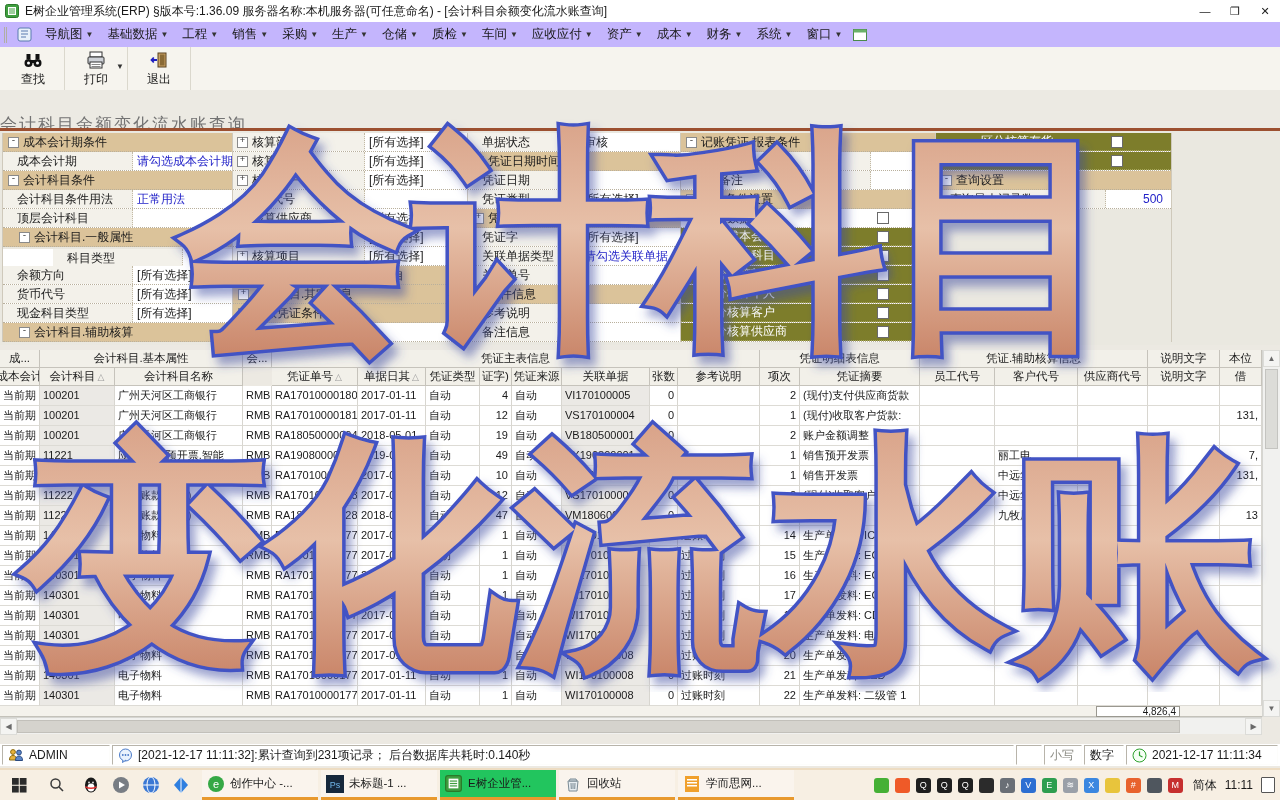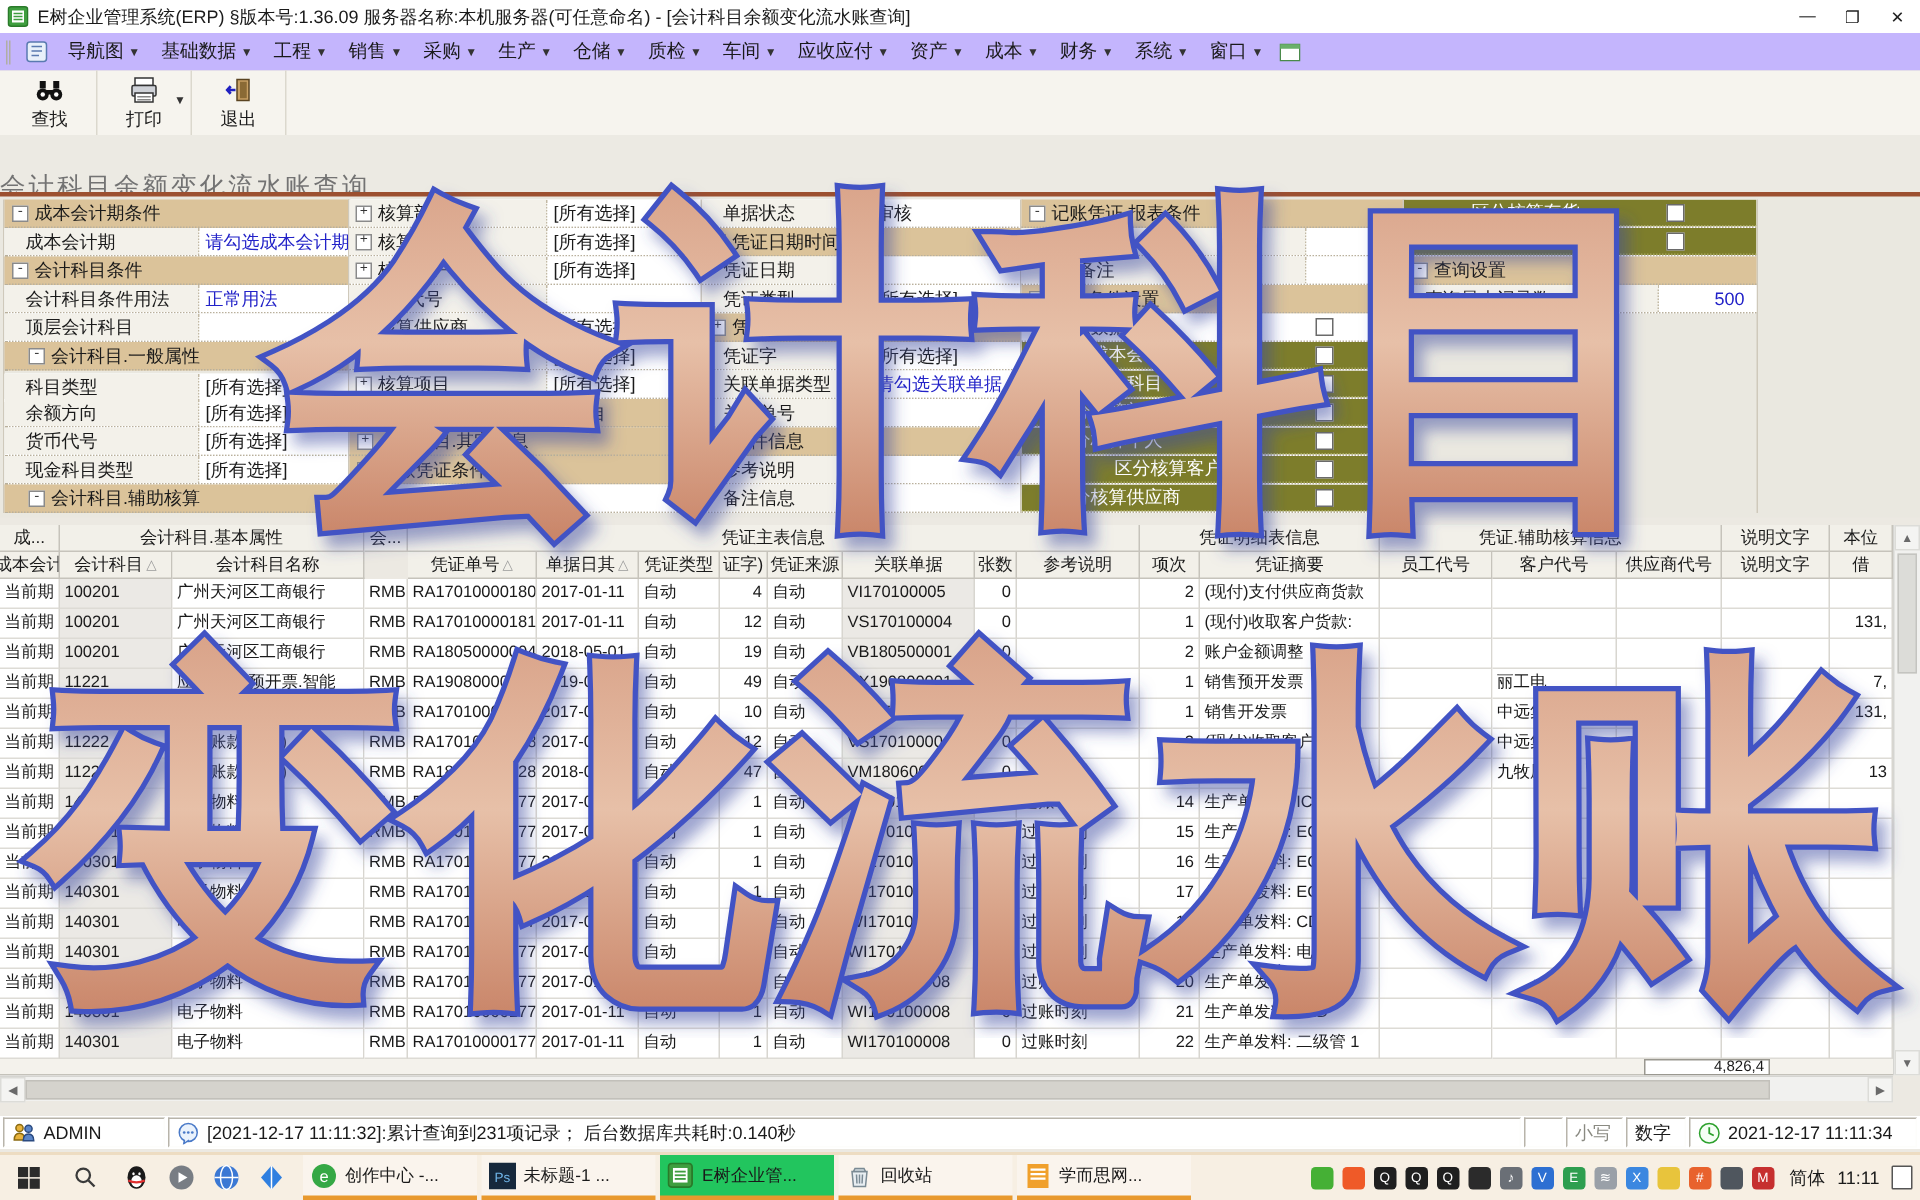--- a/index.html
+++ b/index.html
@@ -253,21 +253,21 @@
         <div class="frow" style="top: 76px;">
           <div class="flabel" style="width: 130px;">
             <span>顶层会计科目</span>
           </div>
           <div class="fvalue"></div>
         </div>
         <div class="frow group ind" style="top: 95px;">
           <span class="exp">-</span>
           <span>会计科目.一般属性</span>
         </div>
-        <div class="frow" style="top: 116px;">
+        <div class="frow" style="top: 116px; flex-direction: column;">
           <div class="flabel" style="width: 130px;">
             <span>科目类型</span>
           </div>
           <div class="fvalue">[所有选择]</div>
         </div>
         <div class="frow" style="top: 133px;">
           <div class="flabel" style="width: 130px;">
             <span>余额方向</span>
           </div>
           <div class="fvalue">[所有选择]</div>
@@ -462,21 +462,21 @@
           </div>
           <span class="cbx" style="left: 196px;"></span>
         </div>
         <div class="frow" style="top: 152px;">
           <div class="olive-strip" style="width: 233px; padding-left: 22px;">
             <span>区分核算个人</span>
           </div>
           <span class="cbx" style="left: 196px;"></span>
         </div>
         <div class="frow" style="top: 171px;">
-          <div class="olive-strip" style="width: 233px; padding-left: 22px; margin-left: 40px;">
+          <div class="olive-strip" style="width: 233px; padding-left: 22px;">
             <span>区分核算客户</span>
           </div>
           <span class="cbx" style="left: 196px;"></span>
         </div>
         <div class="frow" style="top: 190px;">
           <div class="olive-strip" style="width: 233px; padding-left: 22px;">
             <span>区分核算供应商</span>
           </div>
           <span class="cbx" style="left: 196px;"></span>
         </div>

